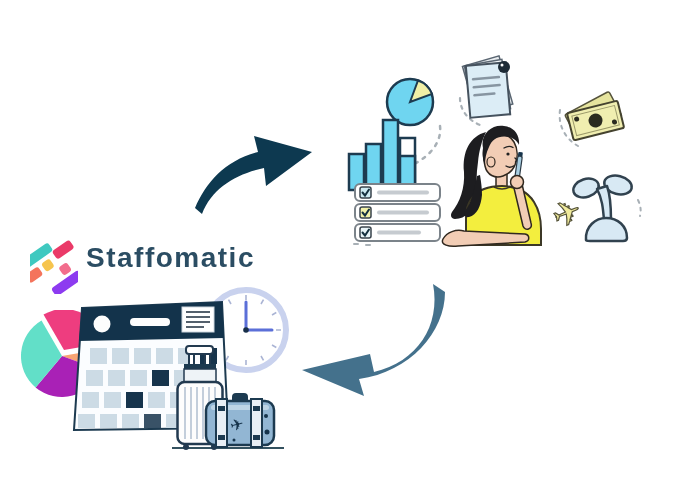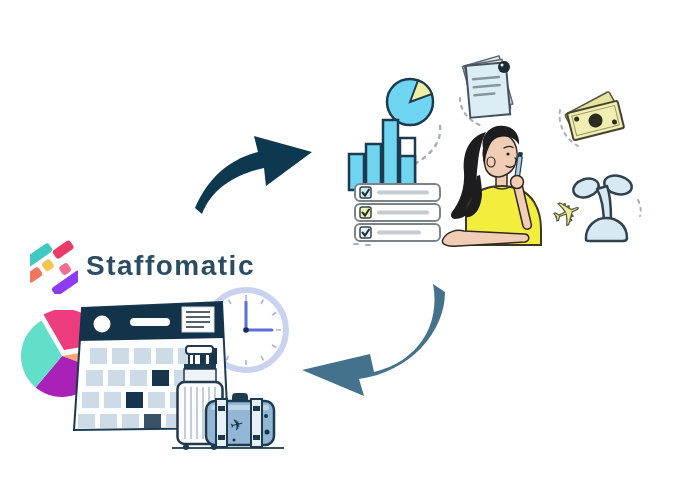--- a/index.html
+++ b/index.html
@@ -18,21 +18,21 @@
       <g transform="rotate(-35 24 27)">
         <rect x="2" y="3" width="31" height="10" rx="3" fill="#3fc9c0"></rect>
         <rect x="-5" y="17" width="16" height="10" rx="3" fill="#f4745c"></rect>
         <rect x="15" y="17" width="10" height="10" rx="3" fill="#f6c44e"></rect>
         <rect x="31" y="13" width="21" height="10" rx="3" fill="#ea3a68"></rect>
         <rect x="27" y="30" width="10" height="10" rx="3" fill="#f26d8d"></rect>
         <rect x="9" y="43" width="33" height="10" rx="3" fill="#8d3bf0"></rect>
       </g>
     </svg>
   </div>
-  <div class="abs logo-text" style="left:86px;top:252px;">Staffomatic</div>
+  <div class="abs logo-text" style="left:86px;top:244px;">Staffomatic</div>
 
   <div class="abs" style="left:188px;top:122px;width:126px;height:96px;">
     <svg width="126" height="96" viewBox="0 0 126 96">
       <path d="M7,86 C18,60 38,38 70,30 L66,14 L124,30 L78,64 L76,46 C48,52 24,66 14,92 Z" fill="#0d3950"></path>
     </svg>
   </div>
 
   <div class="abs" style="left:296px;top:282px;width:150px;height:118px;">
     <svg width="150" height="118" viewBox="0 0 150 118">
       <path d="M137,2 C145,44 121,80 78,90 L74,72 L6,88 L68,114 L63,97 C114,90 149,50 149,10 Z" fill="#44718c"></path>

